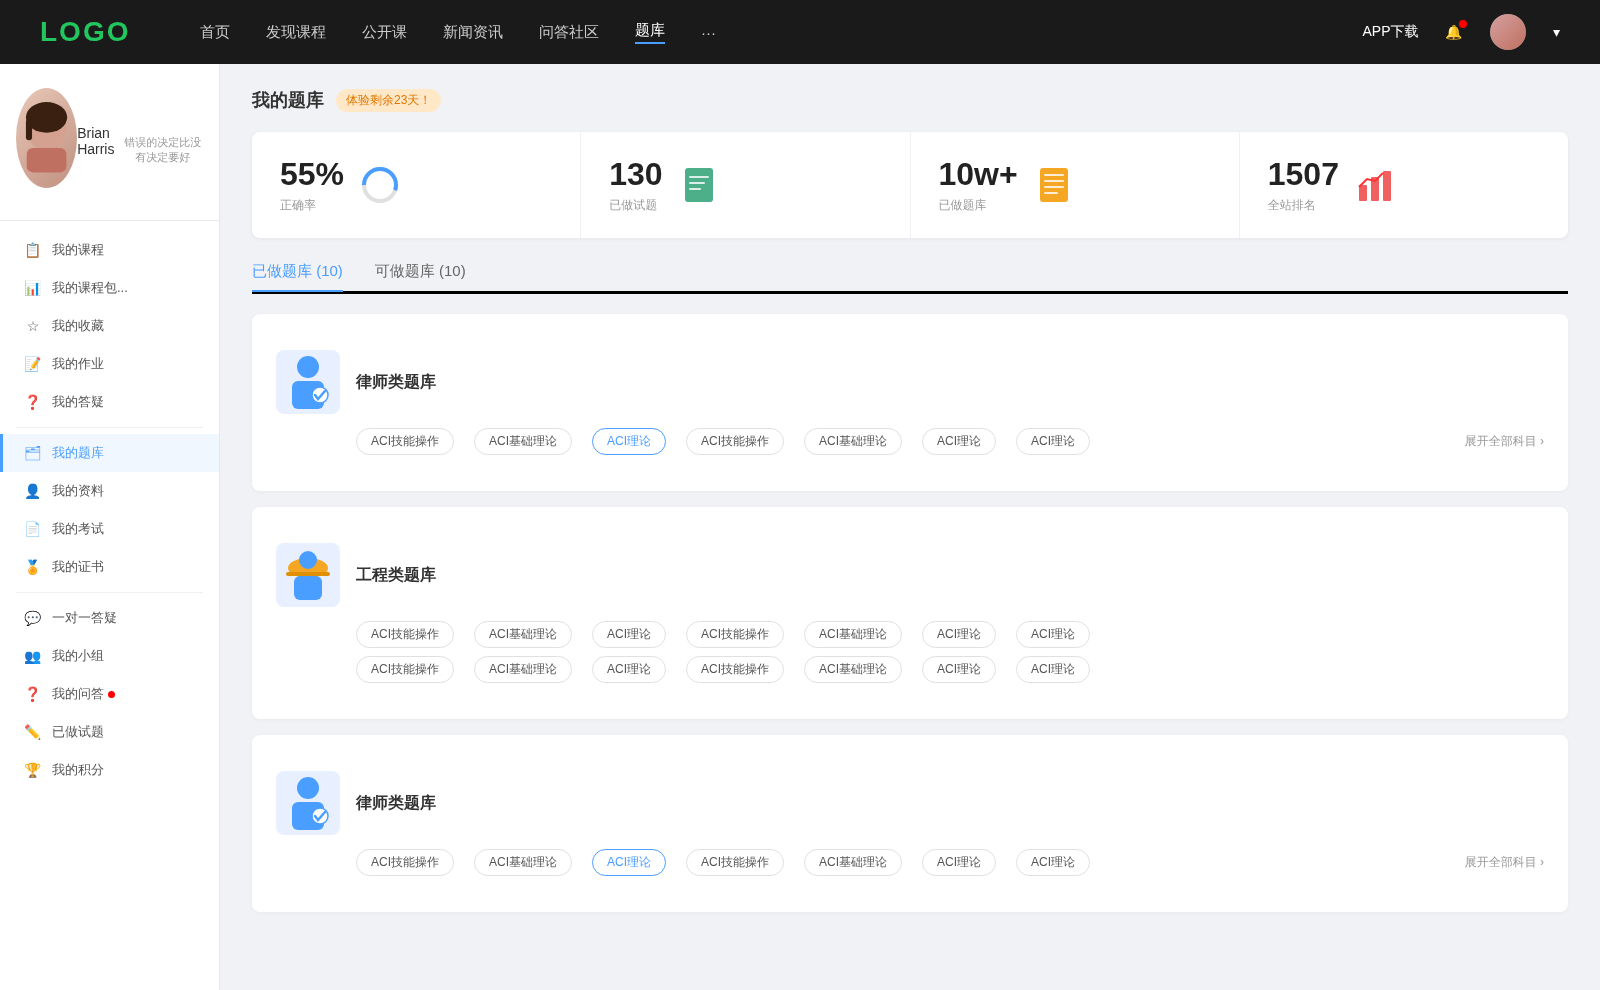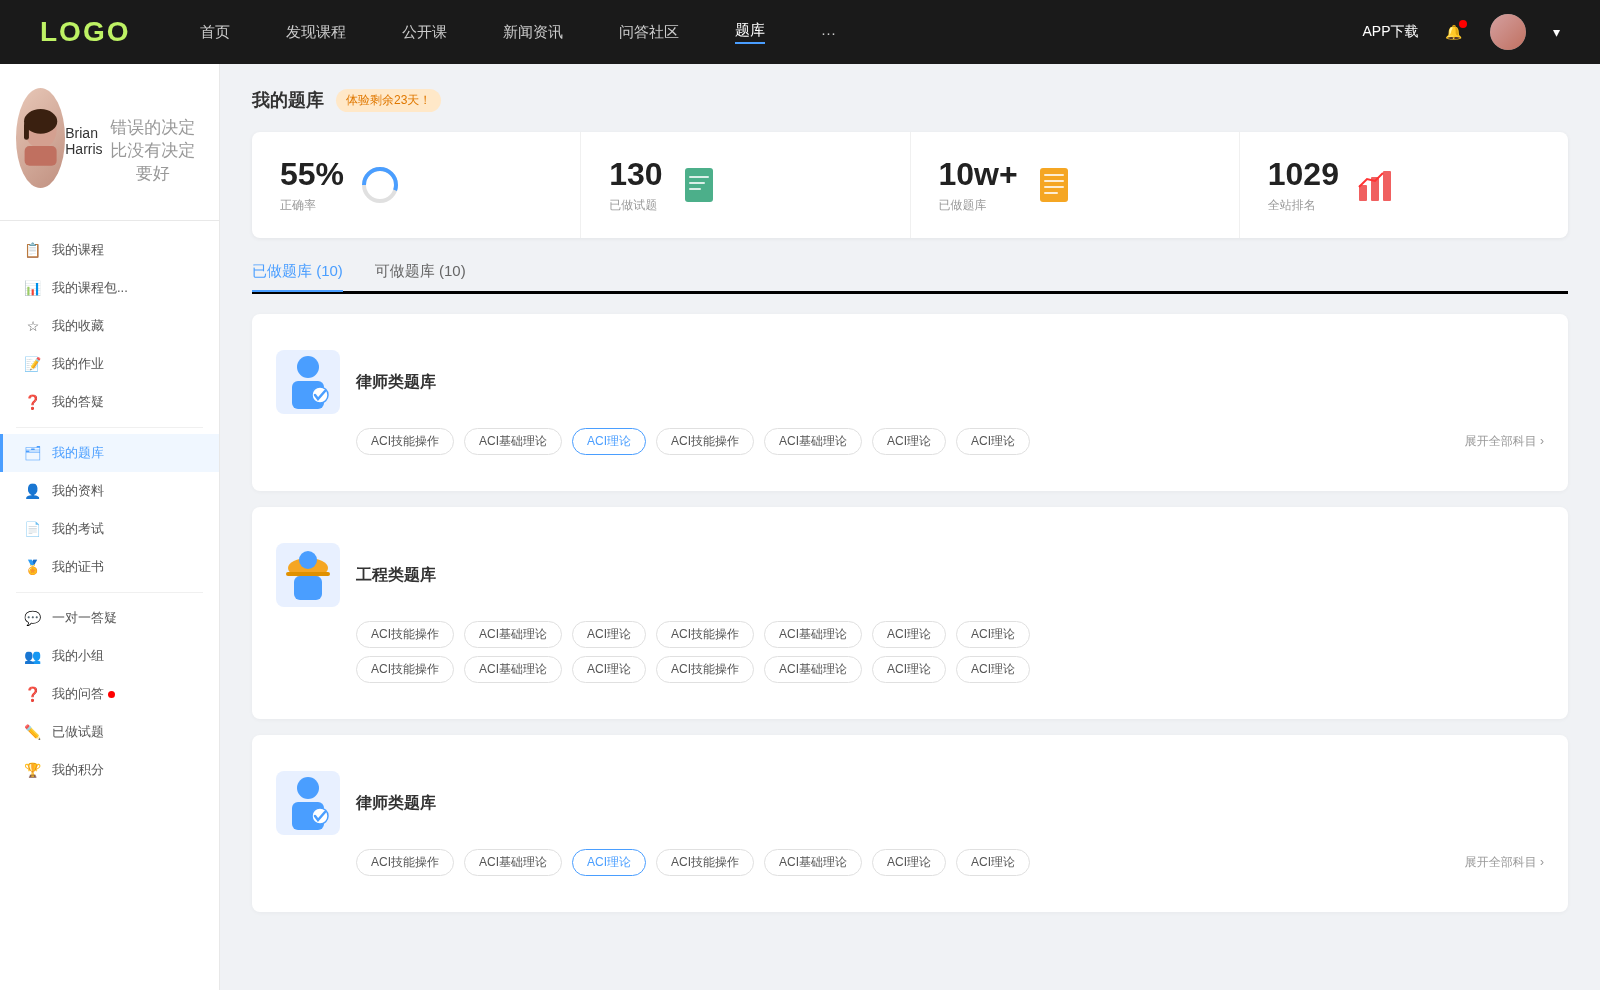--- a/index.html
+++ b/index.html
@@ -10,31 +10,31 @@
       background: #1a1a1a;
       height: 64px;
       display: flex;
       align-items: center;
       padding: 0 40px;
       position: fixed;
       top: 0; left: 0; right: 0;
       z-index: 100;
     }
     .navbar-logo {
-      color: #bef264;
+      color: #22c55e;
       font-size: 28px;
       font-weight: bold;
       letter-spacing: 2px;
       margin-right: 60px;
       min-width: 100px;
     }
     .navbar-nav {
       display: flex;
       align-items: center;
-      gap: 56px;
+      gap: 36px;
       flex: 1;
     }
     .navbar-nav a {
       color: #ccc;
       text-decoration: none;
       font-size: 15px;
       cursor: pointer;
     }
     .navbar-nav a.active {
       color: #fff;
@@ -110,21 +110,21 @@
       display: flex; align-items: center; justify-content: center;
       font-size: 50px;
     }
     .profile-name {
       font-size: 14px;
       font-weight: 500;
       color: #333;
       margin-bottom: 6px;
     }
     .profile-motto {
-      font-size: 17px;
+      font-size: 11px;
       color: #999;
       text-align: center;
       margin-top: 12px;
     }
     .sidebar-menu {
       list-style: none;
       padding: 0;
     }
     .sidebar-item {
       display: flex;
@@ -274,21 +274,21 @@
       flex-shrink: 0;
     }
     .bank-title {
       font-size: 16px;
       font-weight: 600;
       color: #333;
     }
     .bank-tags {
       display: flex;
       flex-wrap: wrap;
-      gap: 10px;
+      gap: 20px;
       align-items: center;
       margin-left: 80px;
     }
     .tag {
       font-size: 12px;
       color: #555;
       padding: 4px 14px;
       border: 1px solid #e0e0e0;
       border-radius: 16px;
       cursor: pointer;
@@ -470,21 +470,21 @@
             <rect x="6" y="8" width="20" height="2" rx="1" fill="#fff" opacity="0.8"></rect>
             <rect x="6" y="14" width="20" height="2" rx="1" fill="#fff" opacity="0.8"></rect>
             <rect x="6" y="20" width="20" height="2" rx="1" fill="#fff" opacity="0.8"></rect>
             <rect x="6" y="26" width="14" height="2" rx="1" fill="#fff" opacity="0.8"></rect>
           </svg>
         </div>
       </div>
 
       <div class="stat-card">
         <div class="stat-text">
-          <div class="stat-number">1029</div>
+          <div class="stat-number">1507</div>
           <div class="stat-label">全站排名</div>
         </div>
         <div class="stat-icon">
           <svg width="36" height="36" viewBox="0 0 36 36">
             <rect x="2" y="18" width="8" height="16" rx="1" fill="#f06060"></rect>
             <rect x="14" y="10" width="8" height="24" rx="1" fill="#f06060"></rect>
             <rect x="26" y="4" width="8" height="30" rx="1" fill="#f06060"></rect>
             <polyline points="2,20 10,12 18,14 26,6" fill="none" stroke="#ff3333" stroke-width="2"></polyline>
           </svg>
         </div>

